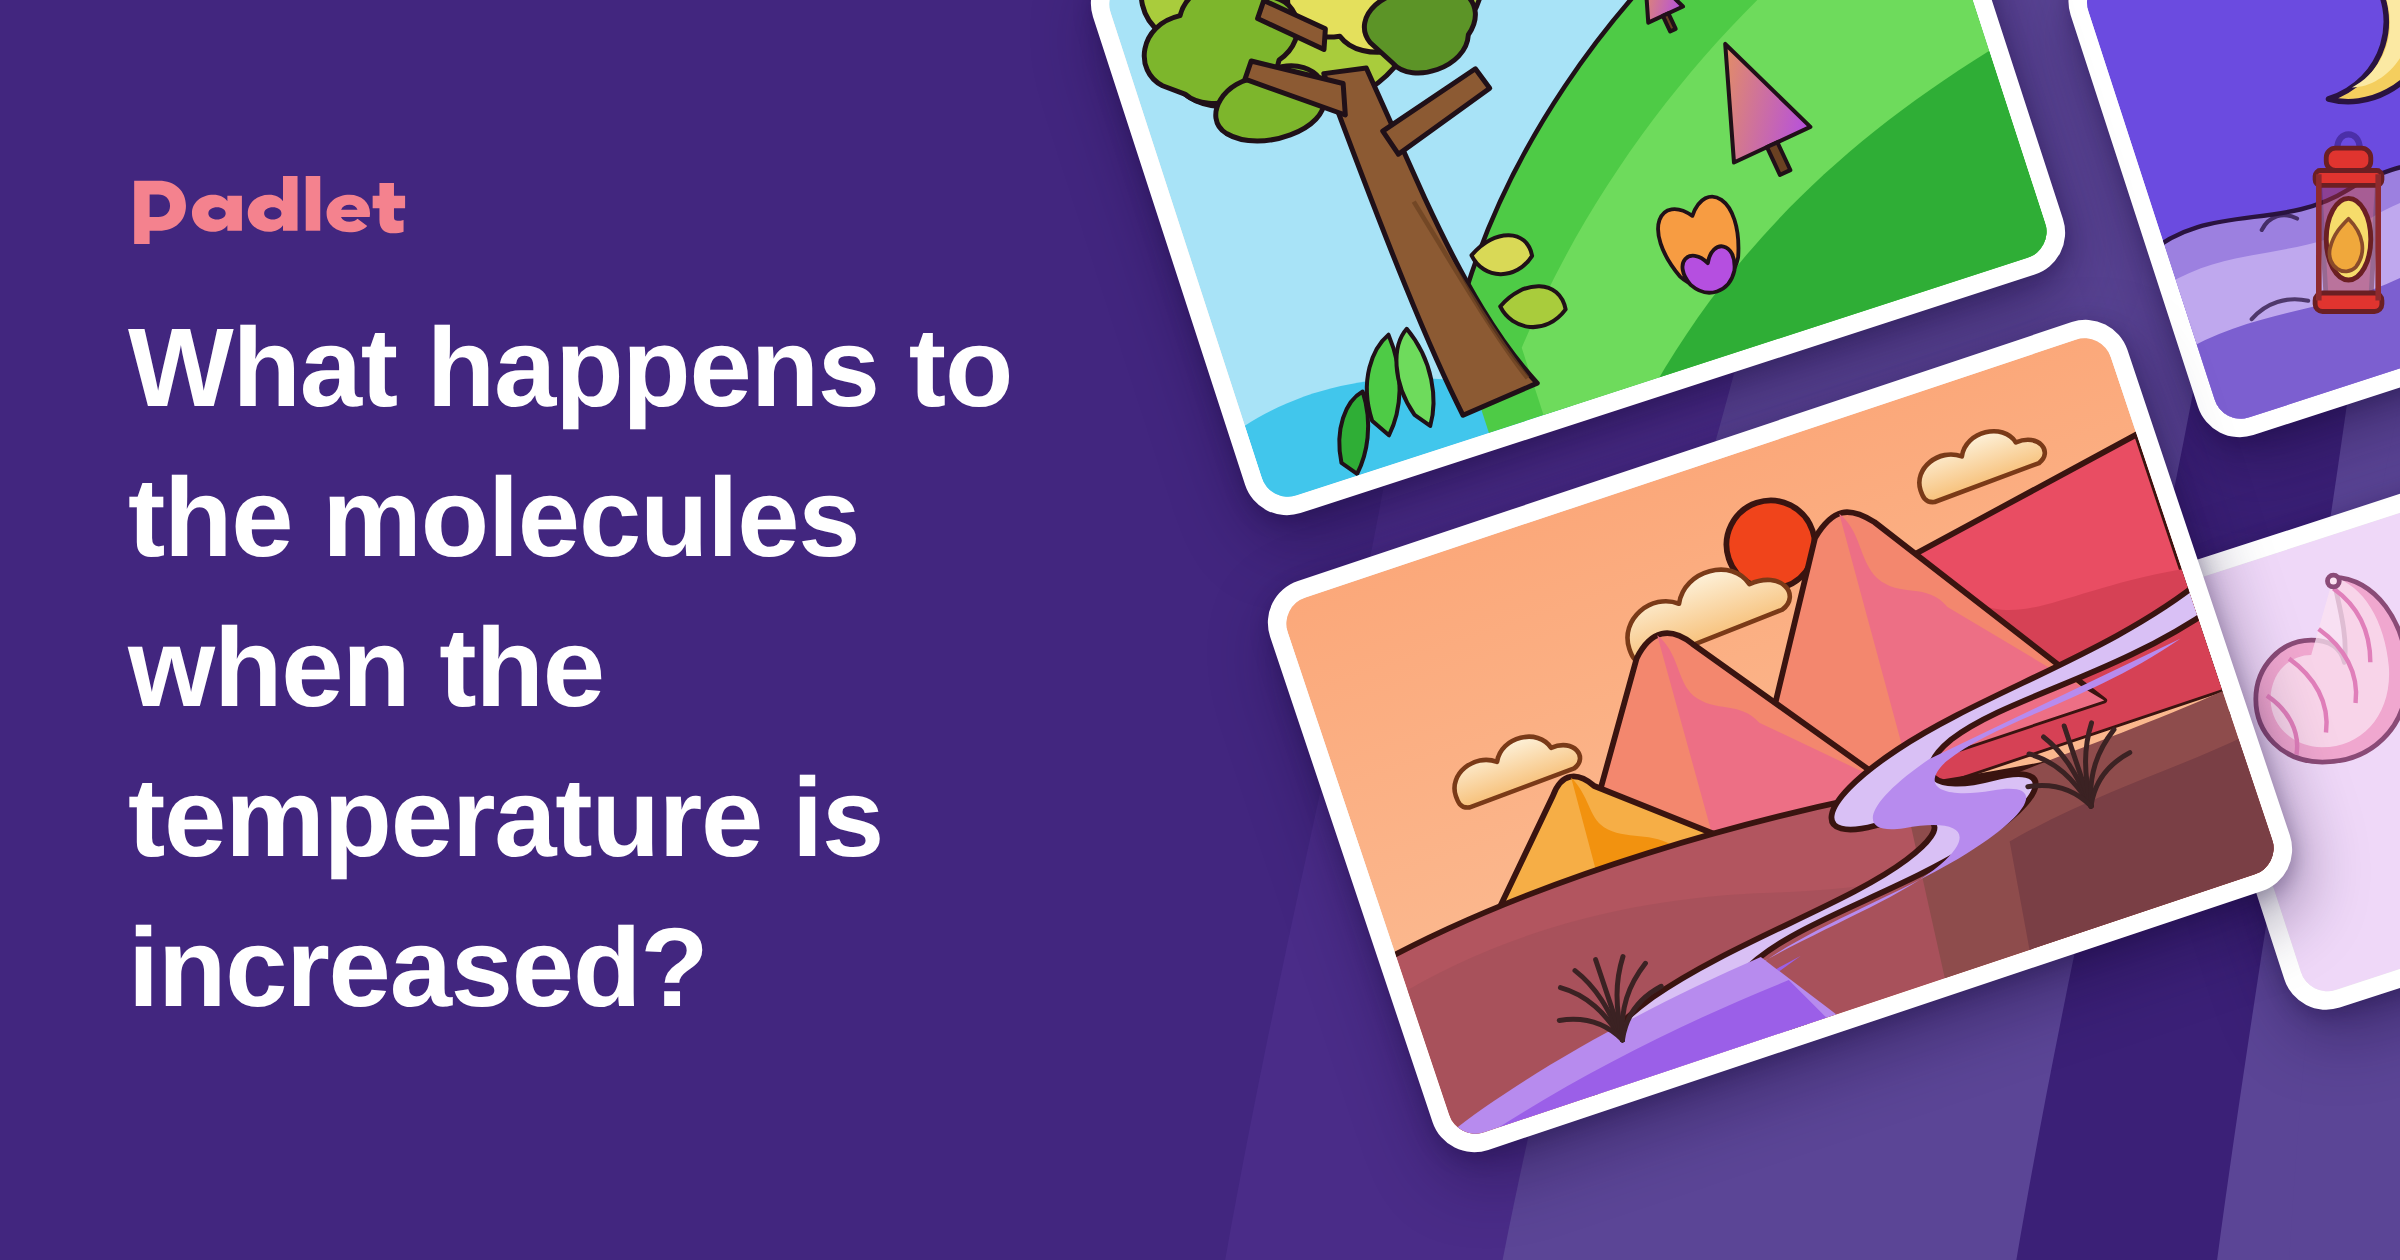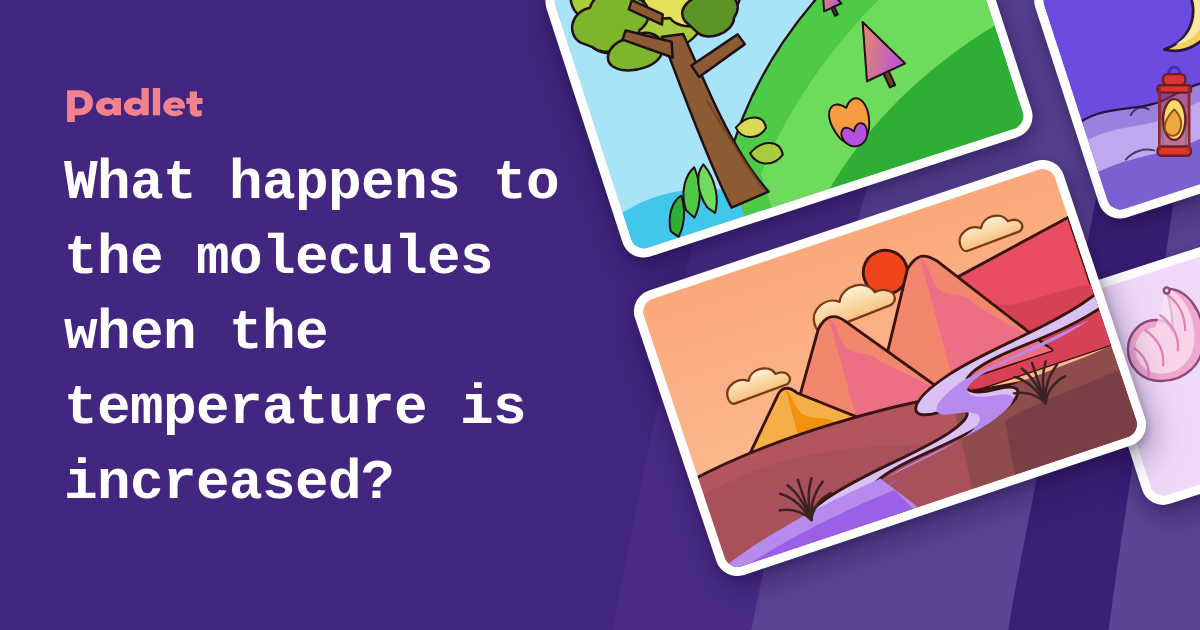--- a/index.html
+++ b/index.html
@@ -21,21 +21,20 @@
   
   .bg-layer{ position:absolute; inset:0; overflow:hidden; pointer-events:none; }
   .bg-layer svg{ position:absolute; inset:0; width:1200px; height:630px; display:block; }
 
   
   .left-col{
     position:absolute;
     left:64px; top:88px;
     width:540px;
     z-index:30;
-    font-family:Liberation Mono, monospace;
   }
 
   .brand{
     display:block;
     height:34px;
     margin-bottom:24px;
   }
   .brand svg{ display:block; height:34px; width:auto; }
 
   .headline{

